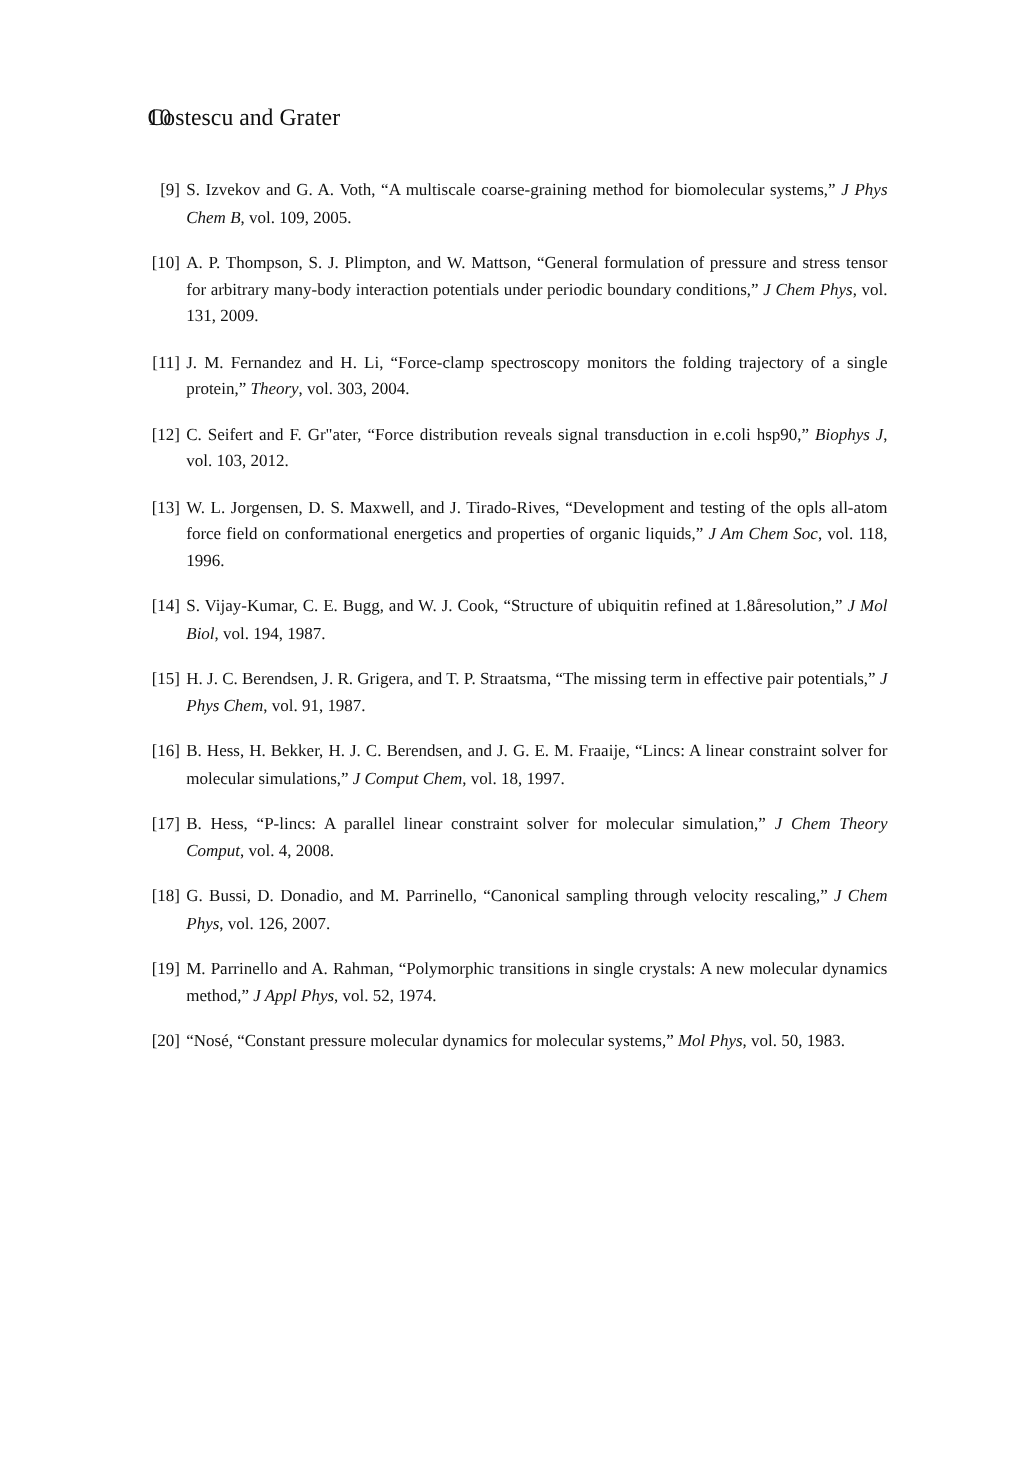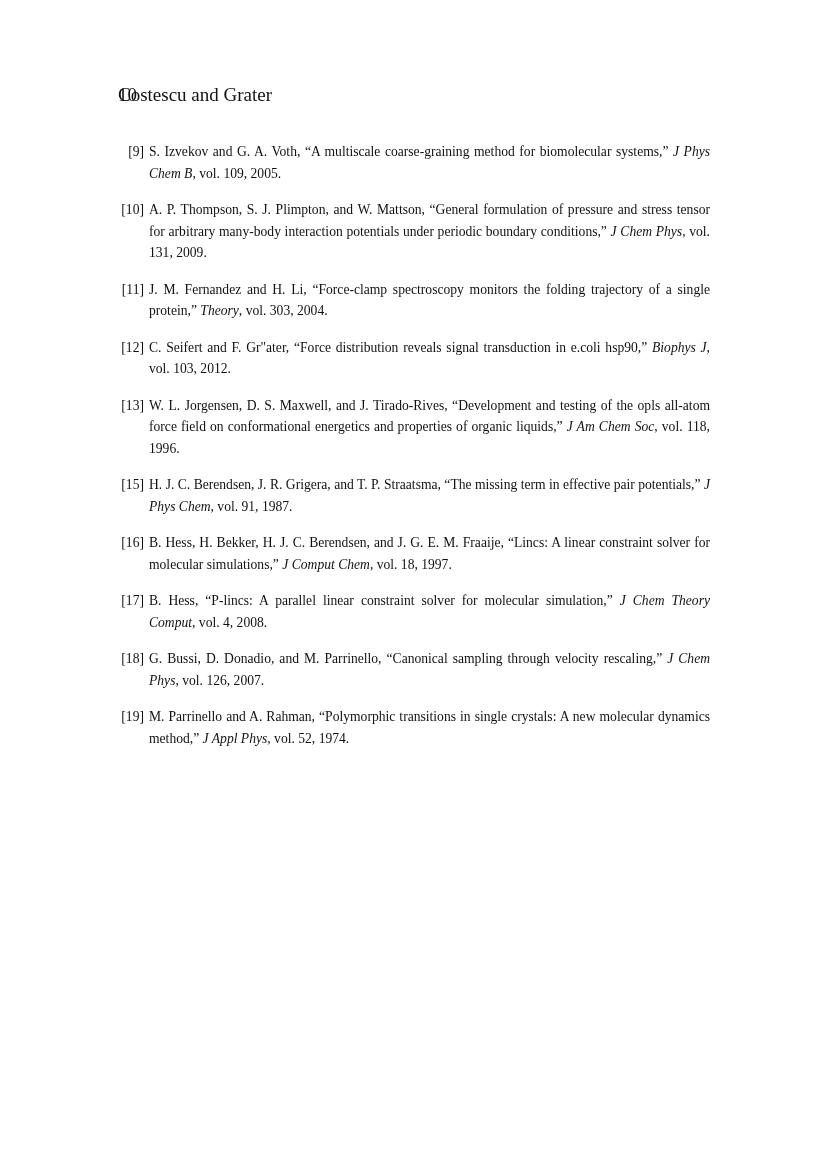--- a/index.html
+++ b/index.html
@@ -73,20 +73,22 @@
     <span class="page-number">10</span>
     <span class="running-title">Costescu and Grater</span>
   </div>
 
   <div class="references">
       <div class="ref"><span class="ref-label">[9]</span><span class="ref-text"><span>S. Izvekov and G. A. Voth, “A multiscale coarse-graining method for biomolecular systems,” </span><em>J Phys Chem B</em><span>, vol. 109, 2005.</span></span></div>
       <div class="ref"><span class="ref-label">[10]</span><span class="ref-text"><span>A. P. Thompson, S. J. Plimpton, and W. Mattson, “General formulation of pressure and stress tensor for arbitrary many-body interaction potentials under periodic boundary conditions,” </span><em>J Chem Phys</em><span>, vol. 131, 2009.</span></span></div>
       <div class="ref"><span class="ref-label">[11]</span><span class="ref-text"><span>J. M. Fernandez and H. Li, “Force-clamp spectroscopy monitors the folding trajectory of a single protein,” </span><em>Theory</em><span>, vol. 303, 2004.</span></span></div>
       <div class="ref"><span class="ref-label">[12]</span><span class="ref-text"><span>C. Seifert and F. Gr"ater, “Force distribution reveals signal transduction in e.coli hsp90,” </span><em>Biophys J</em><span>, vol. 103, 2012.</span></span></div>
       <div class="ref"><span class="ref-label">[13]</span><span class="ref-text"><span>W. L. Jorgensen, D. S. Maxwell, and J. Tirado-Rives, “Development and testing of the opls all-atom force field on conformational energetics and properties of organic liquids,” </span><em>J Am Chem Soc</em><span>, vol. 118, 1996.</span></span></div>
+      <div class="ref"><span class="ref-label">[14]</span><span class="ref-text"><span>S. Vijay-Kumar, C. E. Bugg, and W. J. Cook, “Structure of ubiquitin refined at 1.8åresolution,” </span><em>J Mol Biol</em><span>, vol. 194, 1987.</span></span></div>
       <div class="ref"><span class="ref-label">[15]</span><span class="ref-text"><span>H. J. C. Berendsen, J. R. Grigera, and T. P. Straatsma, “The missing term in effective pair potentials,” </span><em>J Phys Chem</em><span>, vol. 91, 1987.</span></span></div>
       <div class="ref"><span class="ref-label">[16]</span><span class="ref-text"><span>B. Hess, H. Bekker, H. J. C. Berendsen, and J. G. E. M. Fraaije, “Lincs: A linear constraint solver for molecular simulations,” </span><em>J Comput Chem</em><span>, vol. 18, 1997.</span></span></div>
       <div class="ref"><span class="ref-label">[17]</span><span class="ref-text"><span>B. Hess, “P-lincs: A parallel linear constraint solver for molecular simulation,” </span><em>J Chem Theory Comput</em><span>, vol. 4, 2008.</span></span></div>
       <div class="ref"><span class="ref-label">[18]</span><span class="ref-text"><span>G. Bussi, D. Donadio, and M. Parrinello, “Canonical sampling through velocity rescaling,” </span><em>J Chem Phys</em><span>, vol. 126, 2007.</span></span></div>
       <div class="ref"><span class="ref-label">[19]</span><span class="ref-text"><span>M. Parrinello and A. Rahman, “Polymorphic transitions in single crystals: A new molecular dynamics method,” </span><em>J Appl Phys</em><span>, vol. 52, 1974.</span></span></div>
+      <div class="ref"><span class="ref-label">[20]</span><span class="ref-text"><span>“Nosé, “Constant pressure molecular dynamics for molecular systems,” </span><em>Mol Phys</em><span>, vol. 50, 1983.</span></span></div>
     </div>
 
 </div>
 
 </body></html>

